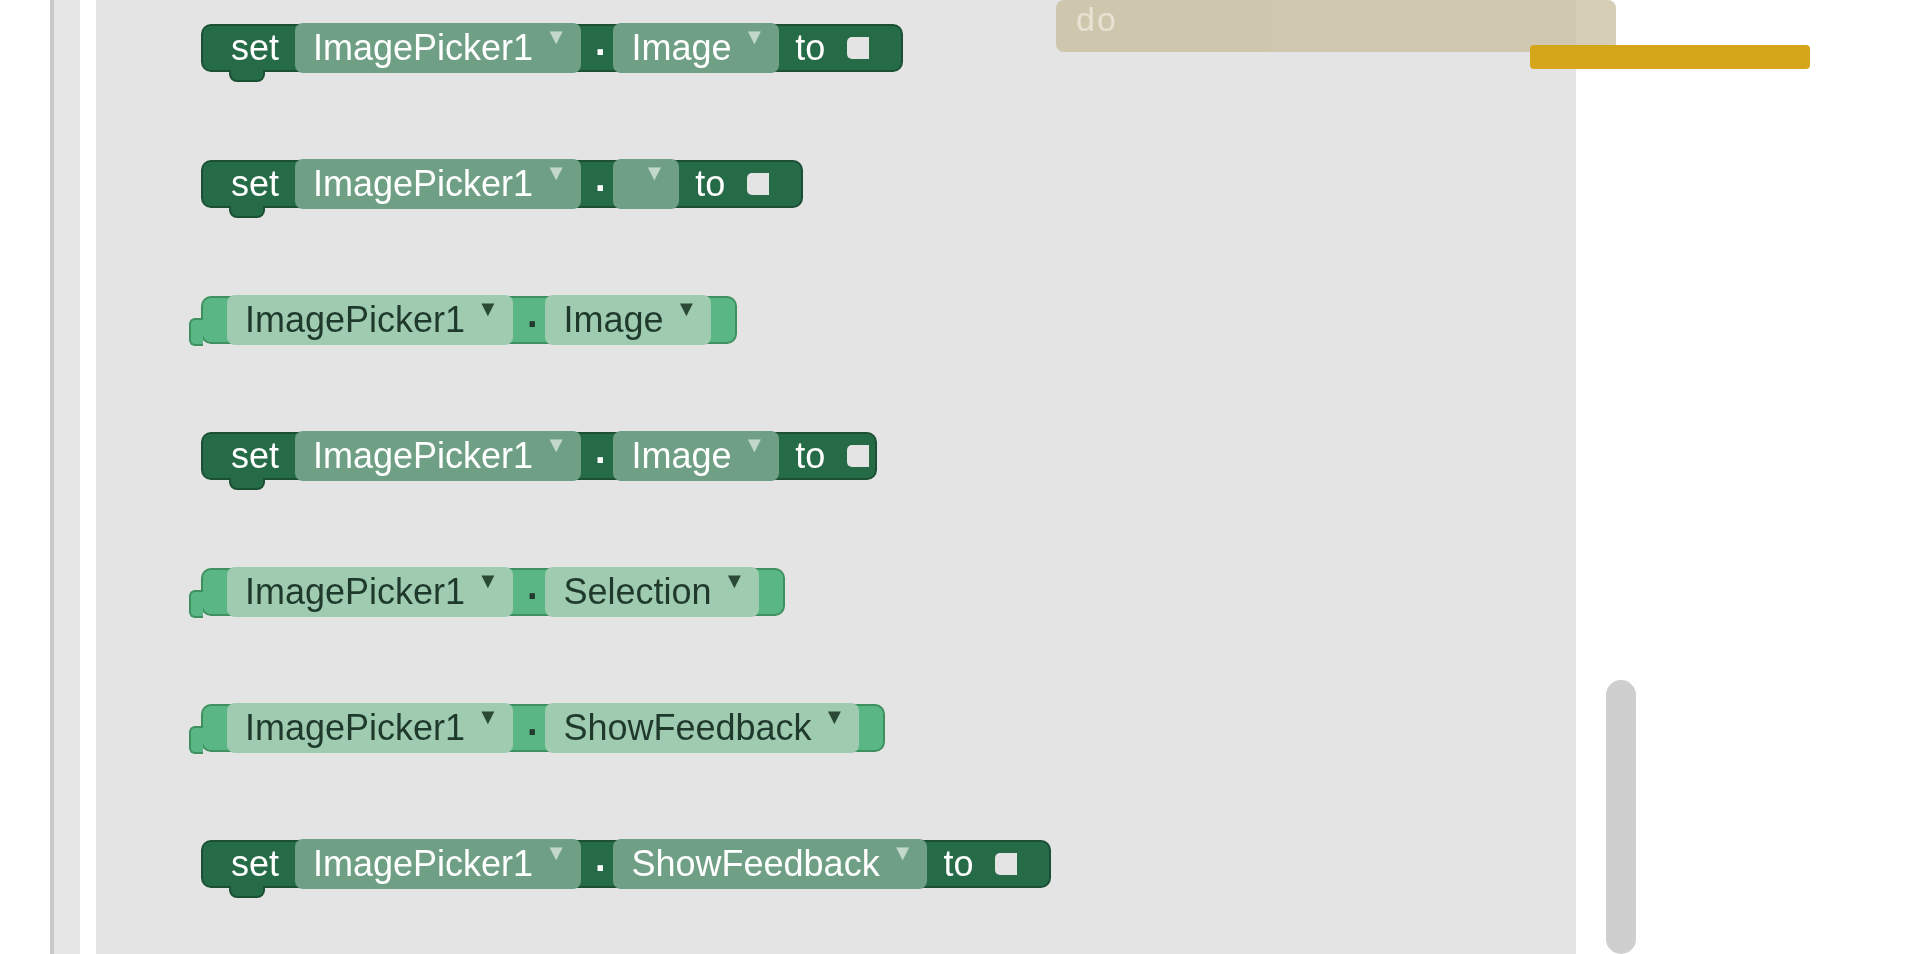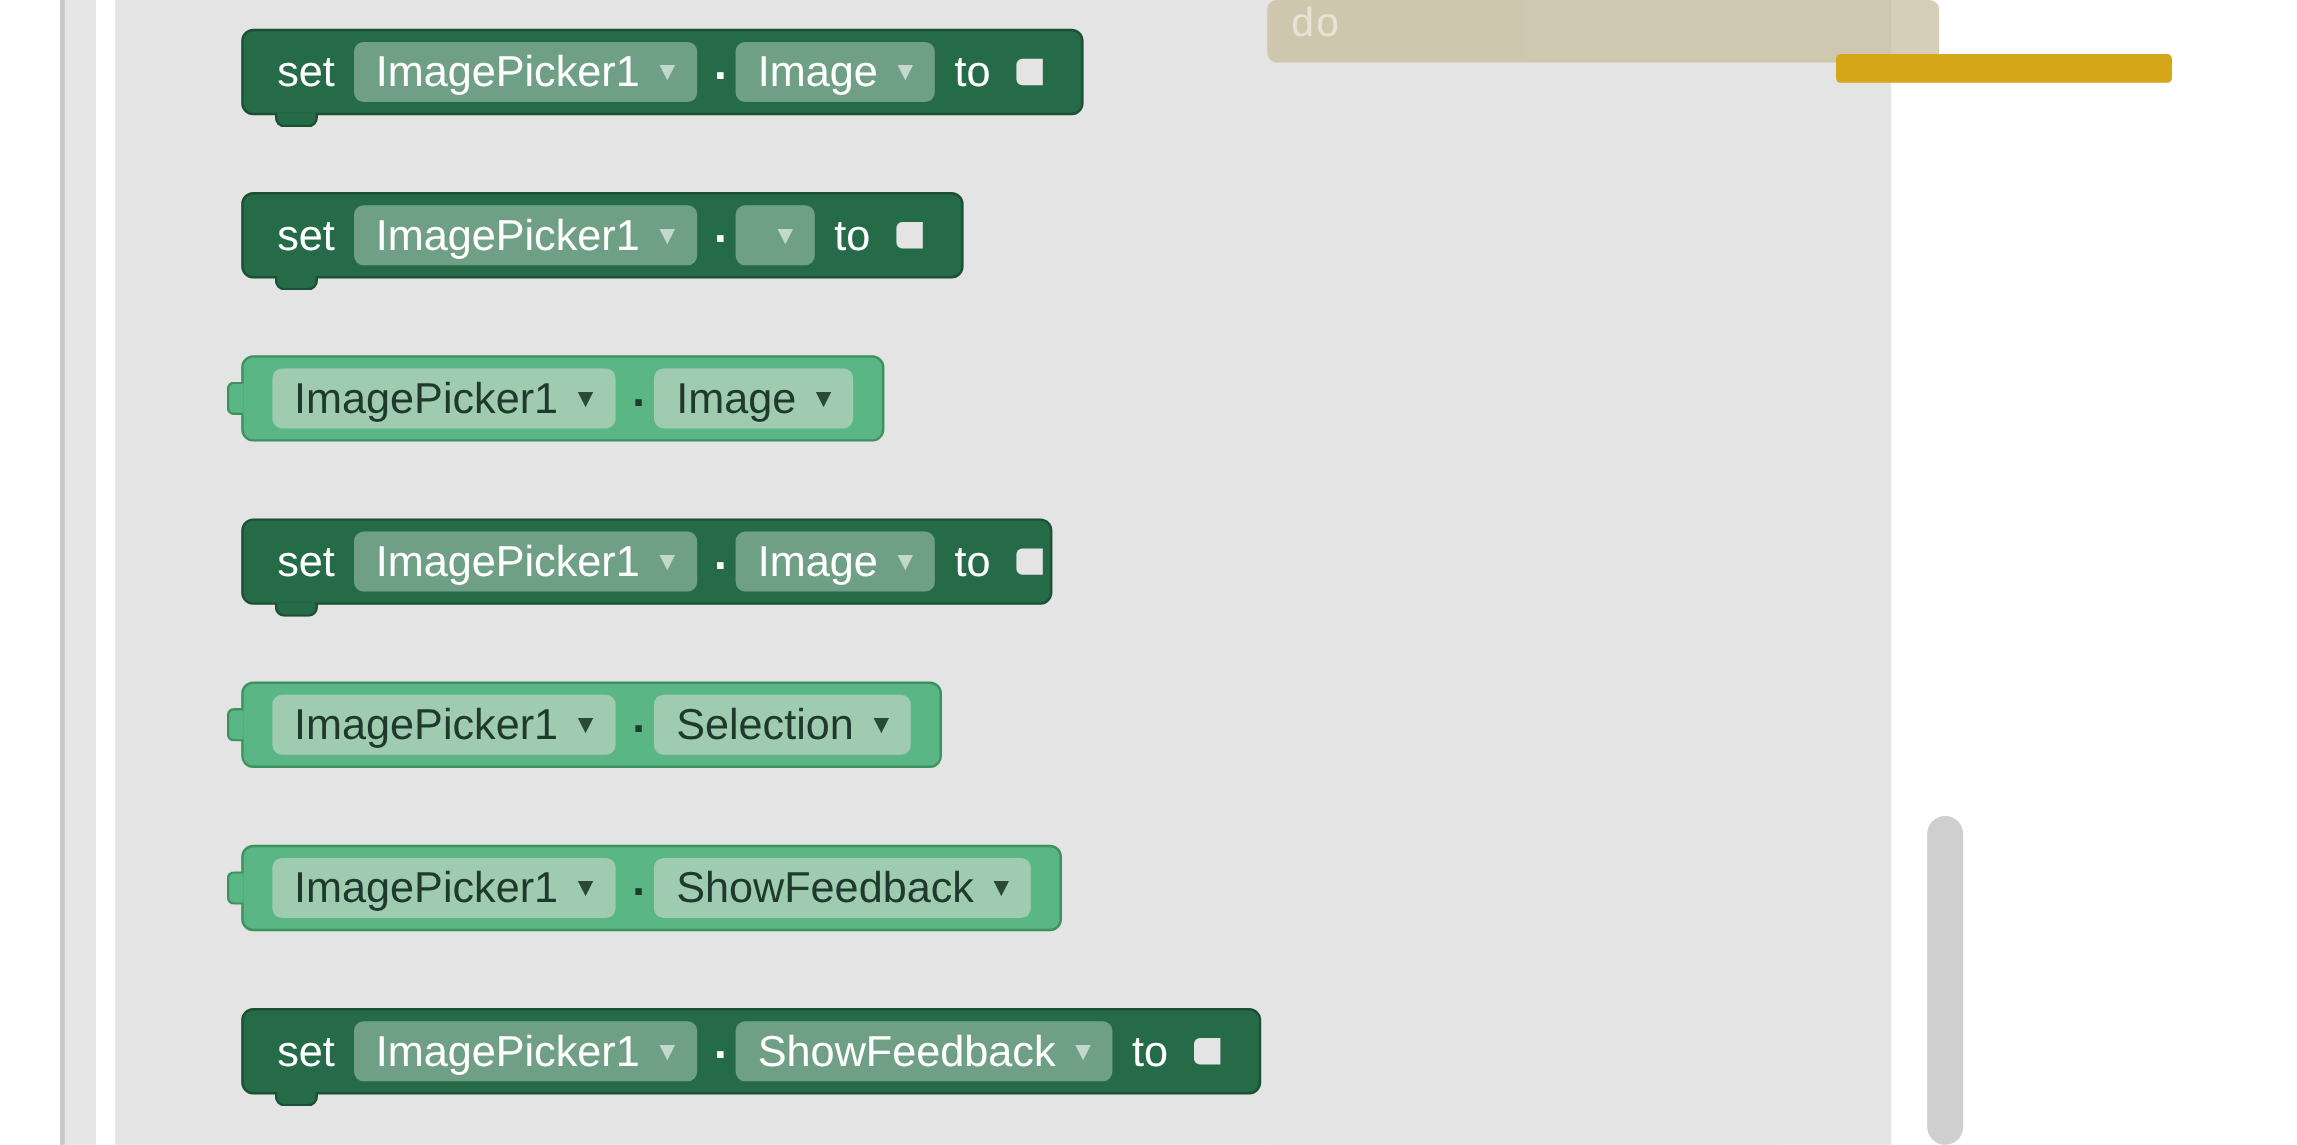--- a/index.html
+++ b/index.html
@@ -77,21 +77,21 @@
     height: 274px;
     background: #cfcfcf;
     border-radius: 15px;
   }
 
   
   .block {
     position: absolute;
     display: flex;
     align-items: center;
-    height: 72px;
+    height: 48px;
     border-radius: 10px;
     padding: 0 18px 0 18px;
     font-size: 36px;
     box-sizing: border-box;
     white-space: nowrap;
   }
 
   
   .setter {
     background: #266b47;
@@ -144,21 +144,21 @@
     background: #5bb686;
     border: 2px solid #3e915f;
     border-right: none;
     border-radius: 6px 0 0 6px;
     box-sizing: border-box;
   }
 
   
   .dd {
     display: inline-flex;
-    align-items: center;
+    align-items: flex-start;
     background: #9fcbb0;
     color: #1f3a2c;
     border-radius: 8px;
     padding: 3px 14px 3px 18px;
     margin: 0 6px;
     font-size: 36px;
     line-height: 1.2;
     height: 50px;
     box-sizing: border-box;
   }

